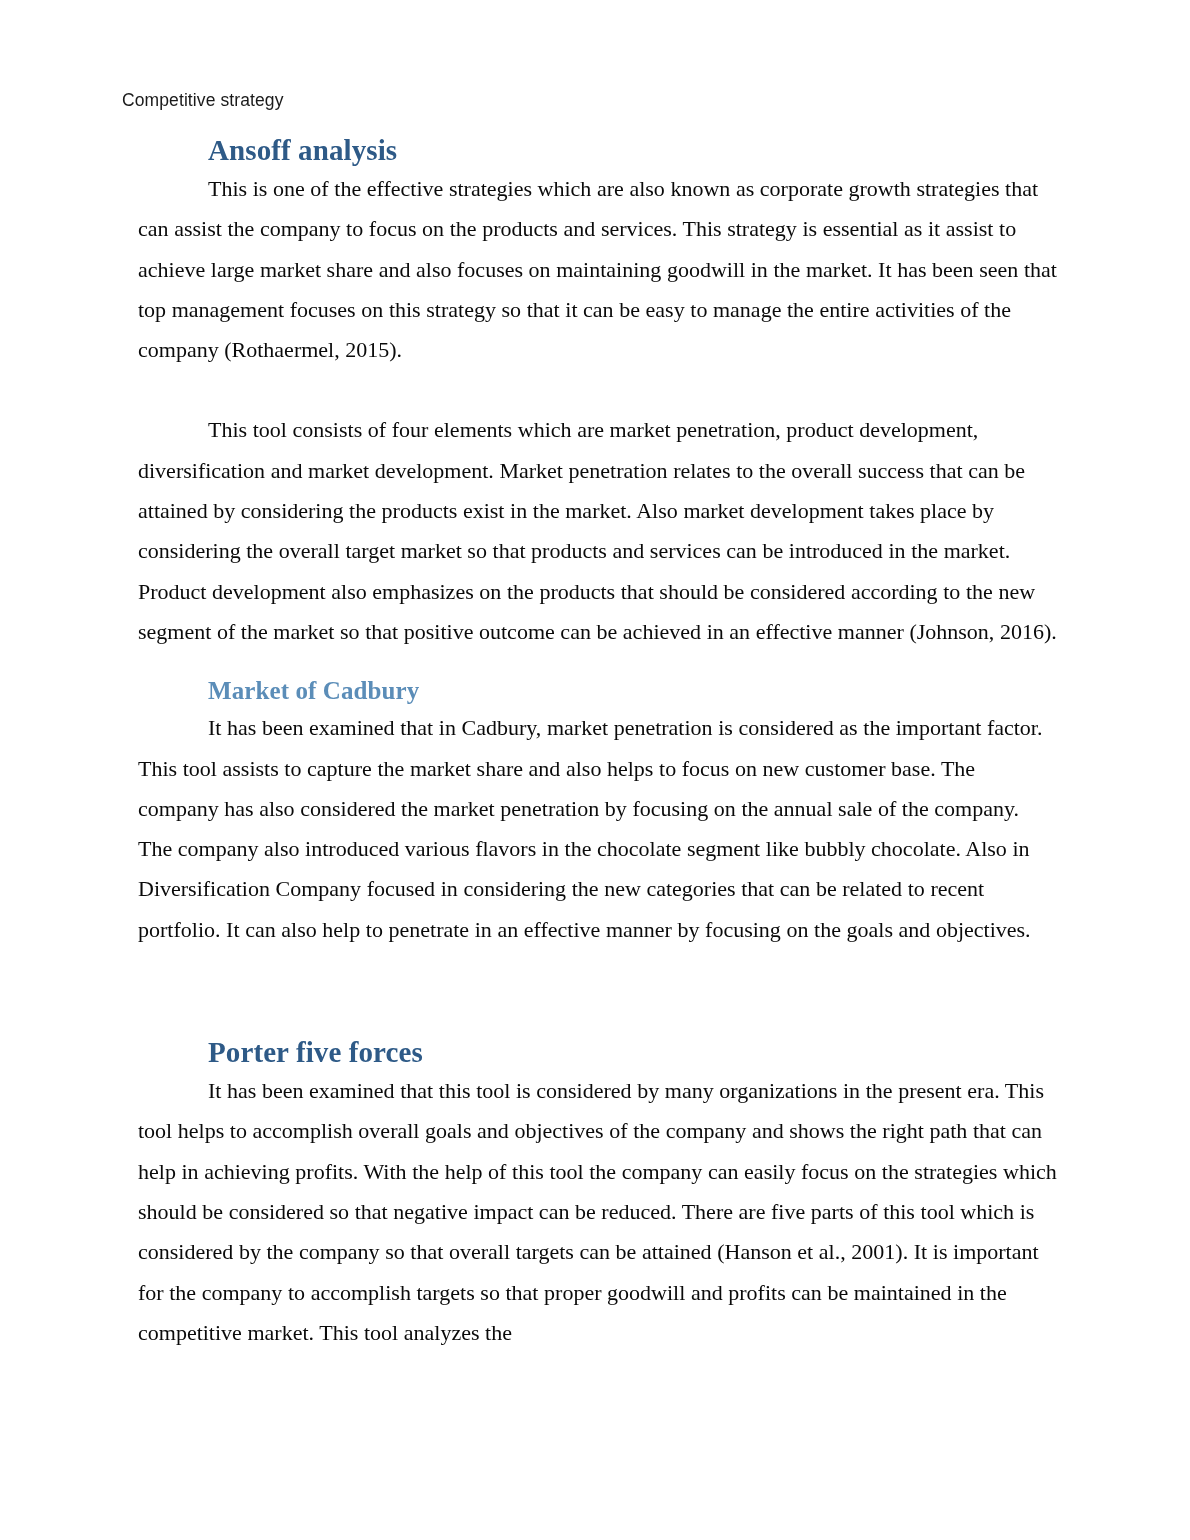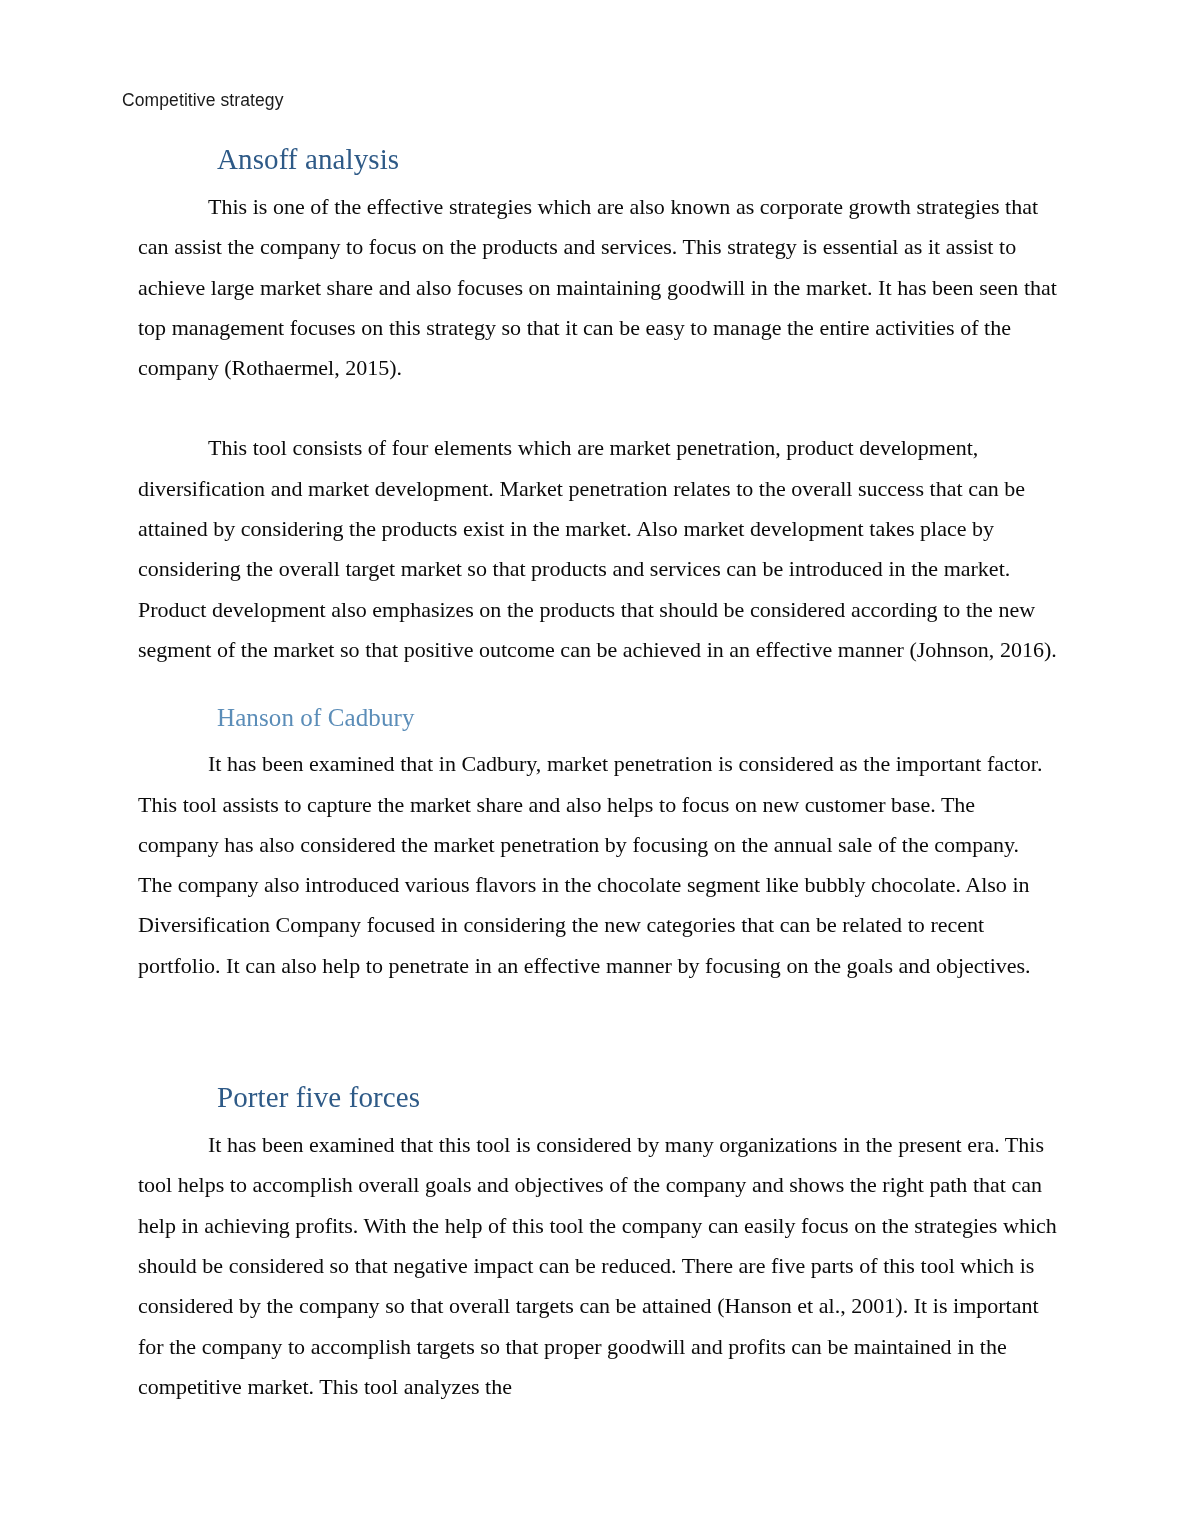--- a/index.html
+++ b/index.html
@@ -39,24 +39,24 @@
   .content {
     position: absolute;
     top: 132px;
     left: 138px;
     width: 920px;
   }
 
   
   h1.doc-h1,
   h2.doc-h2 {
-    margin: 9px;
+    margin: 0;
     padding: 0;
     font-family: "Liberation Serif", "DejaVu Serif", serif;
-    font-weight: normal;
+    font-weight: bold;
     text-indent: 70px;
     letter-spacing: 0.1px;
   }
 
   h1.doc-h1 {
     font-size: 29px;
     line-height: 37px;
     color: #2e5a87;
   }
 
@@ -96,21 +96,21 @@
     <section>
       <h1 class="doc-h1">Ansoff analysis</h1>
       <p class="doc-p">This is one of the effective strategies which are also known as corporate growth strategies that can assist the company to focus on the products and services. This strategy is essential as it assist to achieve large market share and also focuses on maintaining goodwill in the market. It has been seen that top management focuses on this strategy so that it can be easy to manage the entire activities of the company (Rothaermel, 2015).</p>
       <div class="gap-md"></div>
       <p class="doc-p">This tool consists of four elements which are market penetration, product development, diversification and market development. Market penetration relates to the overall success that can be attained by considering the products exist in the market. Also market development takes place by considering the overall target market so that products and services can be introduced in the market. Product development also emphasizes on the products that should be considered according to the new segment of the market so that positive outcome can be achieved in an effective manner (Johnson, 2016).</p>
     </section>
 
     <div class="gap-sm"></div>
 
     <section>
-      <h2 class="doc-h2">Hanson of Cadbury</h2>
+      <h2 class="doc-h2">Market of Cadbury</h2>
       <p class="doc-p">It has been examined that in Cadbury, market penetration is considered as the important factor. This tool assists to capture the market share and also helps to focus on new customer base. The company has also considered the market penetration by focusing on the annual sale of the company. The company also introduced various flavors in the chocolate segment like bubbly chocolate. Also in Diversification Company focused in considering the new categories that can be related to recent portfolio. It can also help to penetrate in an effective manner by focusing on the goals and objectives.</p>
     </section>
 
     <div class="gap-lg"></div>
 
     <section>
       <h1 class="doc-h1">Porter five forces</h1>
       <p class="doc-p">It has been examined that this tool is considered by many organizations in the present era. This tool helps to accomplish overall goals and objectives of the company and shows the right path that can help in achieving profits. With the help of this tool the company can easily focus on the strategies which should be considered so that negative impact can be reduced. There are five parts of this tool which is considered by the company so that overall targets can be attained (Hanson et al., 2001). It is important for the company to accomplish targets so that proper goodwill and profits can be maintained in the competitive market. This tool analyzes the</p>
     </section>
 

